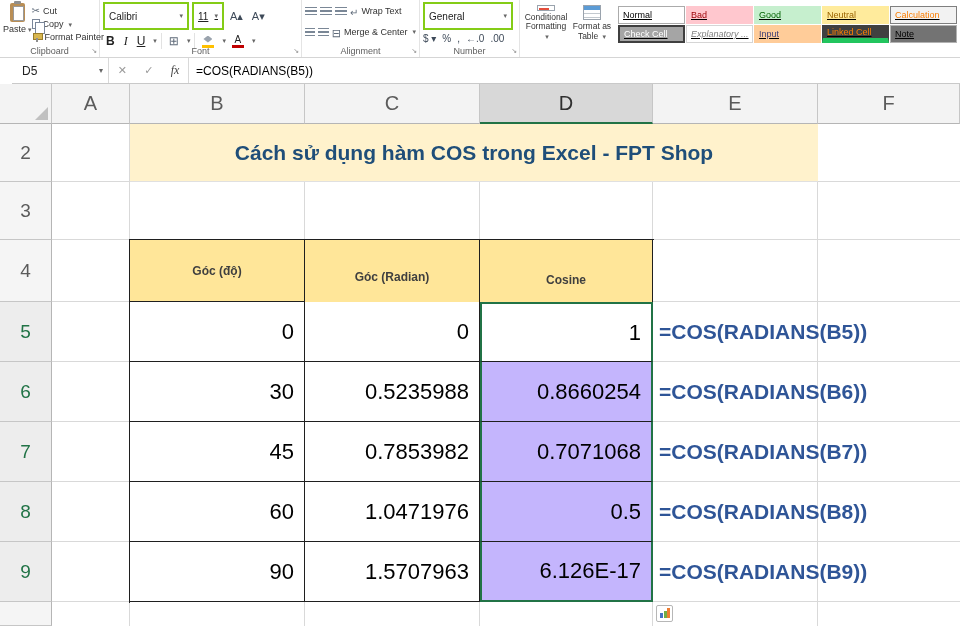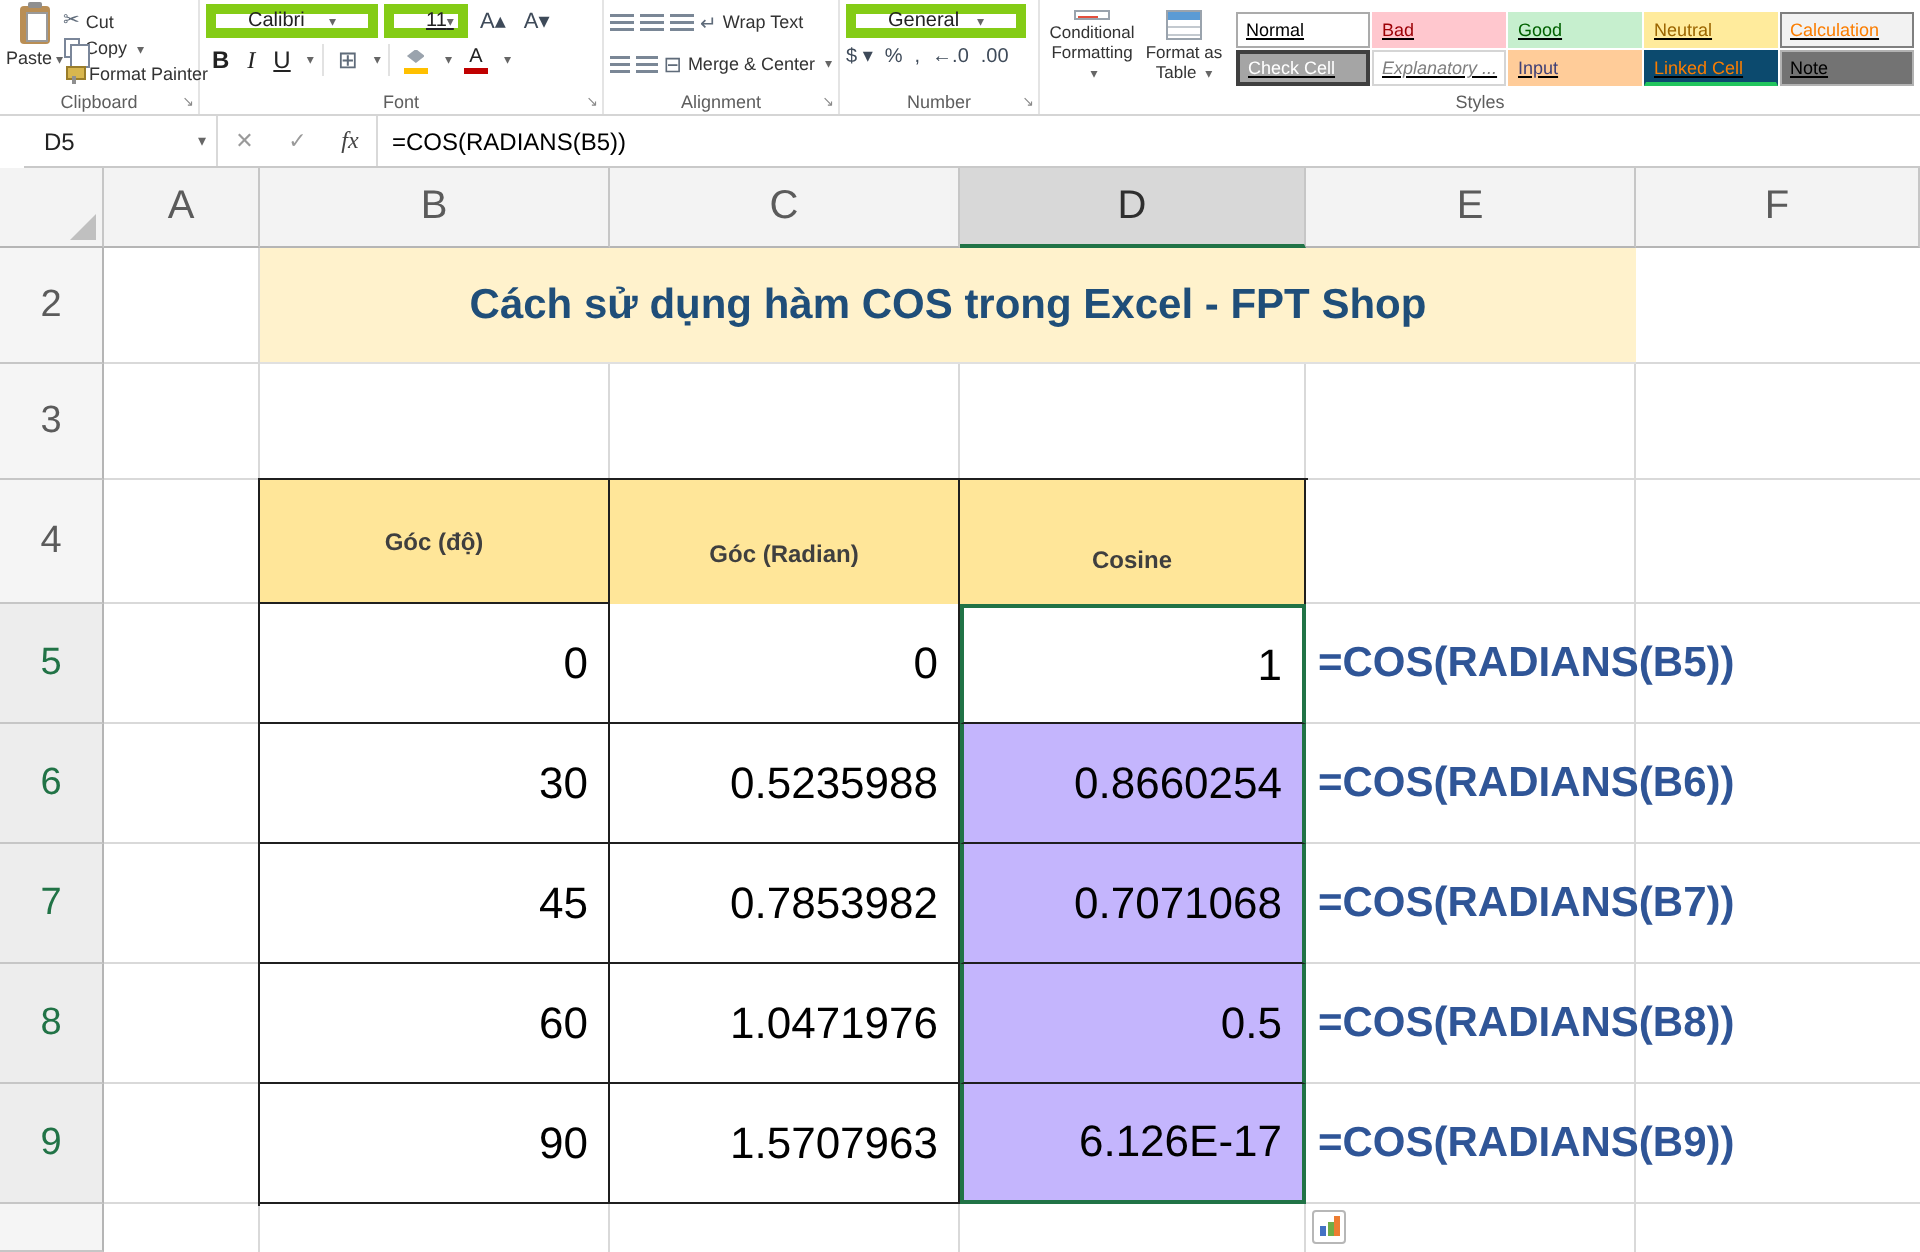--- a/index.html
+++ b/index.html
@@ -25,21 +25,21 @@
   .ic-copy { width:8px; height:10px; border:1px solid #7A8699; background:#fff; position:relative; }
   .ic-copy::after { content:""; position:absolute; left:2px; top:2px; width:8px; height:10px; border:1px solid #7A8699; background:#fff; }
   .ic-fp { width:10px; height:10px; position:relative; }
   .ic-fp::before { content:""; position:absolute; left:1px; top:1px; width:8px; height:5px; background:#d8b64e; border:1px solid #9a7d2a; }
   .ic-fp::after { content:""; position:absolute; left:4px; top:6px; width:2px; height:4px; background:#8f8f8f; }
 
   
   .g-font { width:202px; }
   .gcol { display:flex; flex-direction:column; padding:2px 3px 0 3px; gap:3px; height:42px; }
   .rrow { display:flex; align-items:center; gap:3px; }
-  .combo { height:17px; border:5px solid #84cc16; background:#fff; font-size:10px; color:#222; display:flex; align-items:center; padding:0 16px; cursor:pointer; }
+  .combo { height:28px; border:2px solid #84cc16; background:#fff; font-size:10px; color:#222; display:flex; align-items:center; padding:0 4px; cursor:pointer; }
   .ffam { width:86px; } .fsize { width:32px;text-decoration:underline; }
   .combo .arr { margin-left:auto; }
   .icbtn { font-size:11px; color:#3E4A59; padding:0 3px; height:16px; display:flex; align-items:center; cursor:pointer; }
   .bb { font-weight:bold; font-size:12px; color:#222; }
   .ii { font-style:italic; font-family:"Liberation Serif",serif; font-size:12px; color:#222; }
   .uu { text-decoration:underline; font-size:12px; color:#222; }
   .ic-borders::before { content:"⊞"; font-size:12px; color:#5f6b7a; }
   .ic-fill { width:12px; height:13px; position:relative; }
   .ic-fill::before { content:""; position:absolute; left:1px; top:1px; width:9px; height:7px; background:#9aa3ad; clip-path:polygon(50% 0,100% 50%,50% 100%,0 50%); }
   .ic-fill::after { content:""; position:absolute; left:0; bottom:0; width:12px; height:3px; background:#FFC000; }
@@ -228,25 +228,24 @@
       </div>
       <div class="gallery">
         <div class="chip" style="background:#FFFFFF;color:#000000;border:1px solid #ABABAB">Normal</div>
         <div class="chip" style="background:#FFC7CE;color:#9C0006">Bad</div>
         <div class="chip" style="background:#C6EFCE;color:#006100">Good</div>
         <div class="chip" style="background:#FFEB9C;color:#9C6500">Neutral</div>
         <div class="chip" style="background:#F2F2F2;color:#FA7D00;border:1px solid #7F7F7F">Calculation</div>
         <div class="chip" style="background:#A5A5A5;color:#FFFFFF;border:2px solid #3F3F3F">Check Cell</div>
         <div class="chip" style="background:#FFFFFF;color:#7F7F7F;font-style:italic;border:1px solid #D5D5D5">Explanatory ...</div>
         <div class="chip" style="background:#FFCC99;color:#3F3F76">Input</div>
-        <div class="chip" style="background:#0c4a6e;color:#FA7D00;border-bottom:2px solid #22c55e">Linked Cell</div>
+        <div class="chip" style="background:#404040;color:#FA7D00;border-bottom:5px solid #22c55e">Linked Cell</div>
         <div class="chip" style="background:#737373;color:#000000;border:1px solid #B2B2B2">Note</div>
       </div>
     </div>
-    <div class="glabel"><span>Styles</span></div>
   </div>
 </div>
 
 <div class="fbar">
   <div class="namebox">
     <span>D5</span>
     <span class="nb-arr">▾</span>
   </div>
   <div class="fb-btns">
     <span class="fb-x">✕</span>

